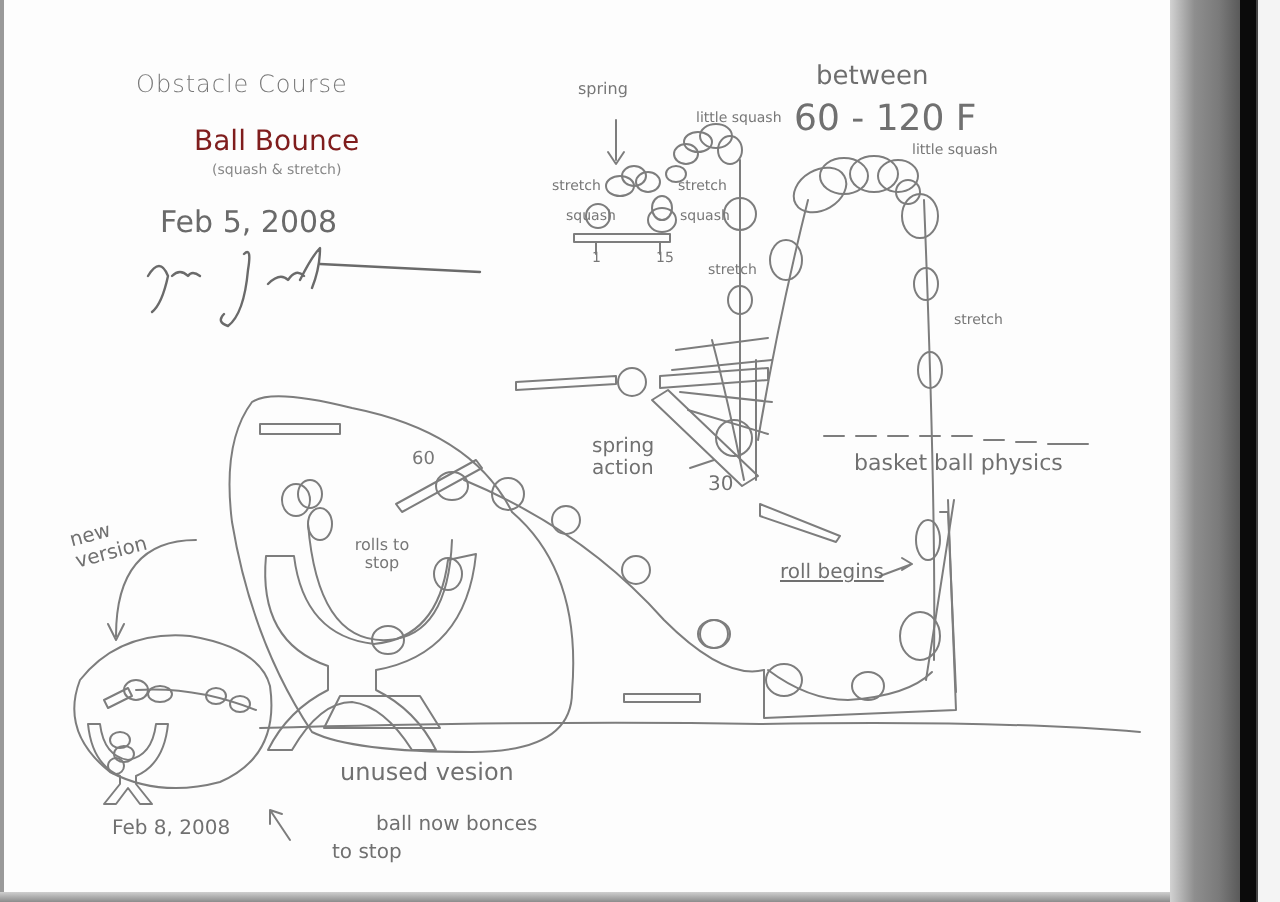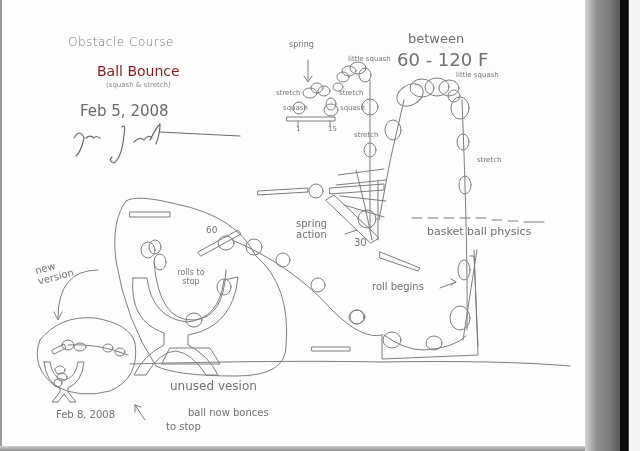--- a/index.html
+++ b/index.html
@@ -160,21 +160,21 @@
 <div class="hw t-small" style="left:339px;top:90px;">stretch</div>
 <div class="hw t-small" style="left:340px;top:105px;">squash</div>
 <div class="hw t-small" style="left:354px;top:132px;">stretch</div>
 <div class="hw t-small" style="left:477px;top:157px;">stretch</div>
 <div class="hw t-small" style="left:296px;top:126px;">1</div>
 <div class="hw t-small" style="left:328px;top:126px;">15</div>
 
 <div class="hw t-label" style="left:296px;top:218px;width:52px;white-space:normal;line-height:11px;">spring action</div>
 <div class="hw t-label" style="left:354px;top:238px;">30</div>
 <div class="hw t-label-l" style="left:427px;top:226px;">basket ball physics</div>
-<div class="hw t-label" style="left:372px;top:282px;">roll begins</div>
+<div class="hw t-label" style="left:390px;top:282px;text-decoration:underline;">roll begins</div>
 <div class="hw t-small" style="left:206px;top:226px;font-size:9px;">60</div>
 <div class="hw t-small" style="left:174px;top:268px;width:34px;white-space:normal;line-height:9px;font-size:8px;text-align:center;">rolls to stop</div>
 <div class="hw t-label-l" style="left:170px;top:380px;font-size:12px;">unused vesion</div>
 <div class="hw t-label" style="left:36px;top:260px;width:40px;white-space:normal;line-height:11px;transform:rotate(-15deg);">new version</div>
 <div class="hw t-label" style="left:56px;top:410px;">Feb 8, 2008</div>
 <div class="hw t-label" style="left:158px;top:408px;margin-left:30px;">ball now bonces</div>
 <div class="hw t-label" style="left:166px;top:422px;">to stop</div>
 
 <div class="edge-bottom"></div>
 <div class="scan-shadow"></div>

